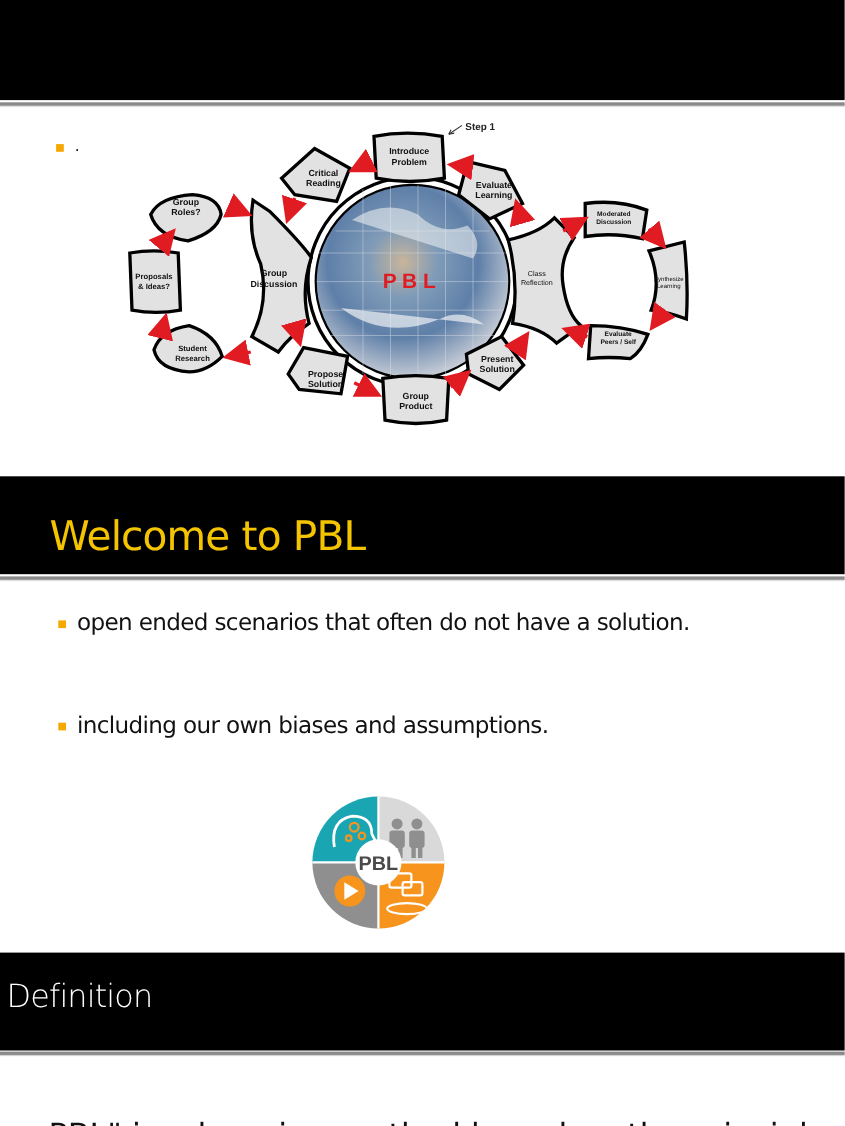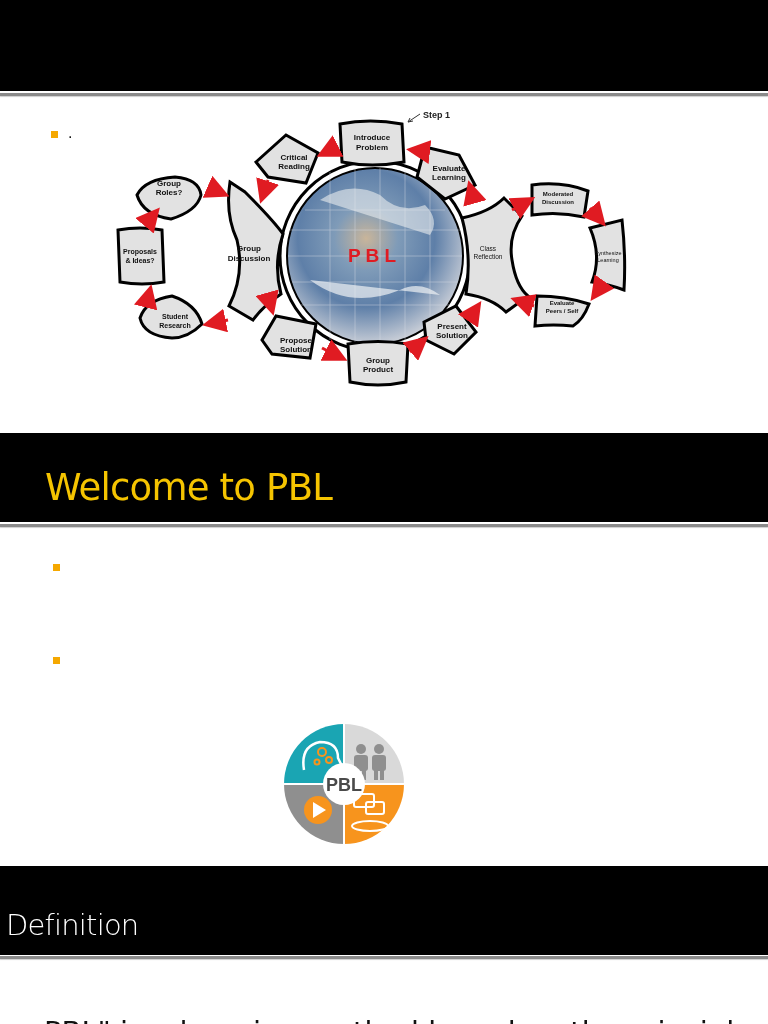--- a/index.html
+++ b/index.html
@@ -5,21 +5,21 @@
   html, body { margin:0; padding:0; }
   body { width:768px; height:1024px; overflow:hidden; background:#ffffff; position:relative;
          font-family:"Liberation Sans", sans-serif; }
   .band { position:absolute; left:0; width:768px; background:#000; }
   .rule { position:absolute; left:0; width:768px; height:3px; background:#8a8a8a;
           box-shadow:0 1px 1px #cfcfcf; }
   .bullet { position:absolute; width:7px; height:7px; background:#f5a800; }
   .body-text { position:absolute; color:#111; font-size:21px; line-height:31px;
                font-family:"DejaVu Sans", sans-serif; letter-spacing:-0.6px; }
   .title-yellow { position:absolute; color:#f5c400; font-size:37px; font-family:"DejaVu Sans", sans-serif; letter-spacing:-0.8px; }
-  .title-white { position:absolute; color:#ffffff; font-size:29px; font-family:"DejaVu Sans", sans-serif; letter-spacing:-0.8px; font-weight:300;margin-top:20px; }
+  .title-white { position:absolute; color:#ffffff; font-size:29px; font-family:"DejaVu Sans", sans-serif; letter-spacing:-0.8px; font-weight:300; }
   svg text { font-family:"Liberation Sans", sans-serif; }
 </style>
 </head>
 <body>
 
 <div class="band" style="top:0;height:91px;"></div>
 <div class="rule" style="top:93px;"></div>
 
 <div class="bullet" style="left:51px;top:131px;"></div>
 <div style="position:absolute;left:68px;top:124px;font-size:16px;color:#111;">.</div>
@@ -118,24 +118,26 @@
     <path d="M534,306 L516,300"></path>
   </g>
 </svg>
 
 <div class="band" style="top:433px;height:89px;"></div>
 <div class="title-yellow" style="left:45px;top:466px;">Welcome to PBL</div>
 <div class="rule" style="top:524px;"></div>
 
 <div class="bullet" style="left:53px;top:564px;"></div>
 <div class="body-text" style="left:70px;top:551px;">
+  <div>open ended scenarios that often do not have a solution.</div>
 </div>
 
 <div class="bullet" style="left:53px;top:657px;"></div>
 <div class="body-text" style="left:70px;top:644px;">
+  <div>including our own biases and assumptions.</div>
 </div>
 
 <svg style="position:absolute;left:282px;top:722px;" width="124" height="124" viewBox="0 0 124 124">
   <clipPath id="circ">
       <circle cx="62" cy="62" r="60"></circle>
     </clipPath>
   <g clip-path="url(#circ)">
     <rect x="0" y="0" width="62" height="62" fill="#1aa5b3"></rect>
     <rect x="62" y="0" width="62" height="62" fill="#d9d9d9"></rect>
     <rect x="0" y="62" width="62" height="62" fill="#8f8f8f"></rect>

